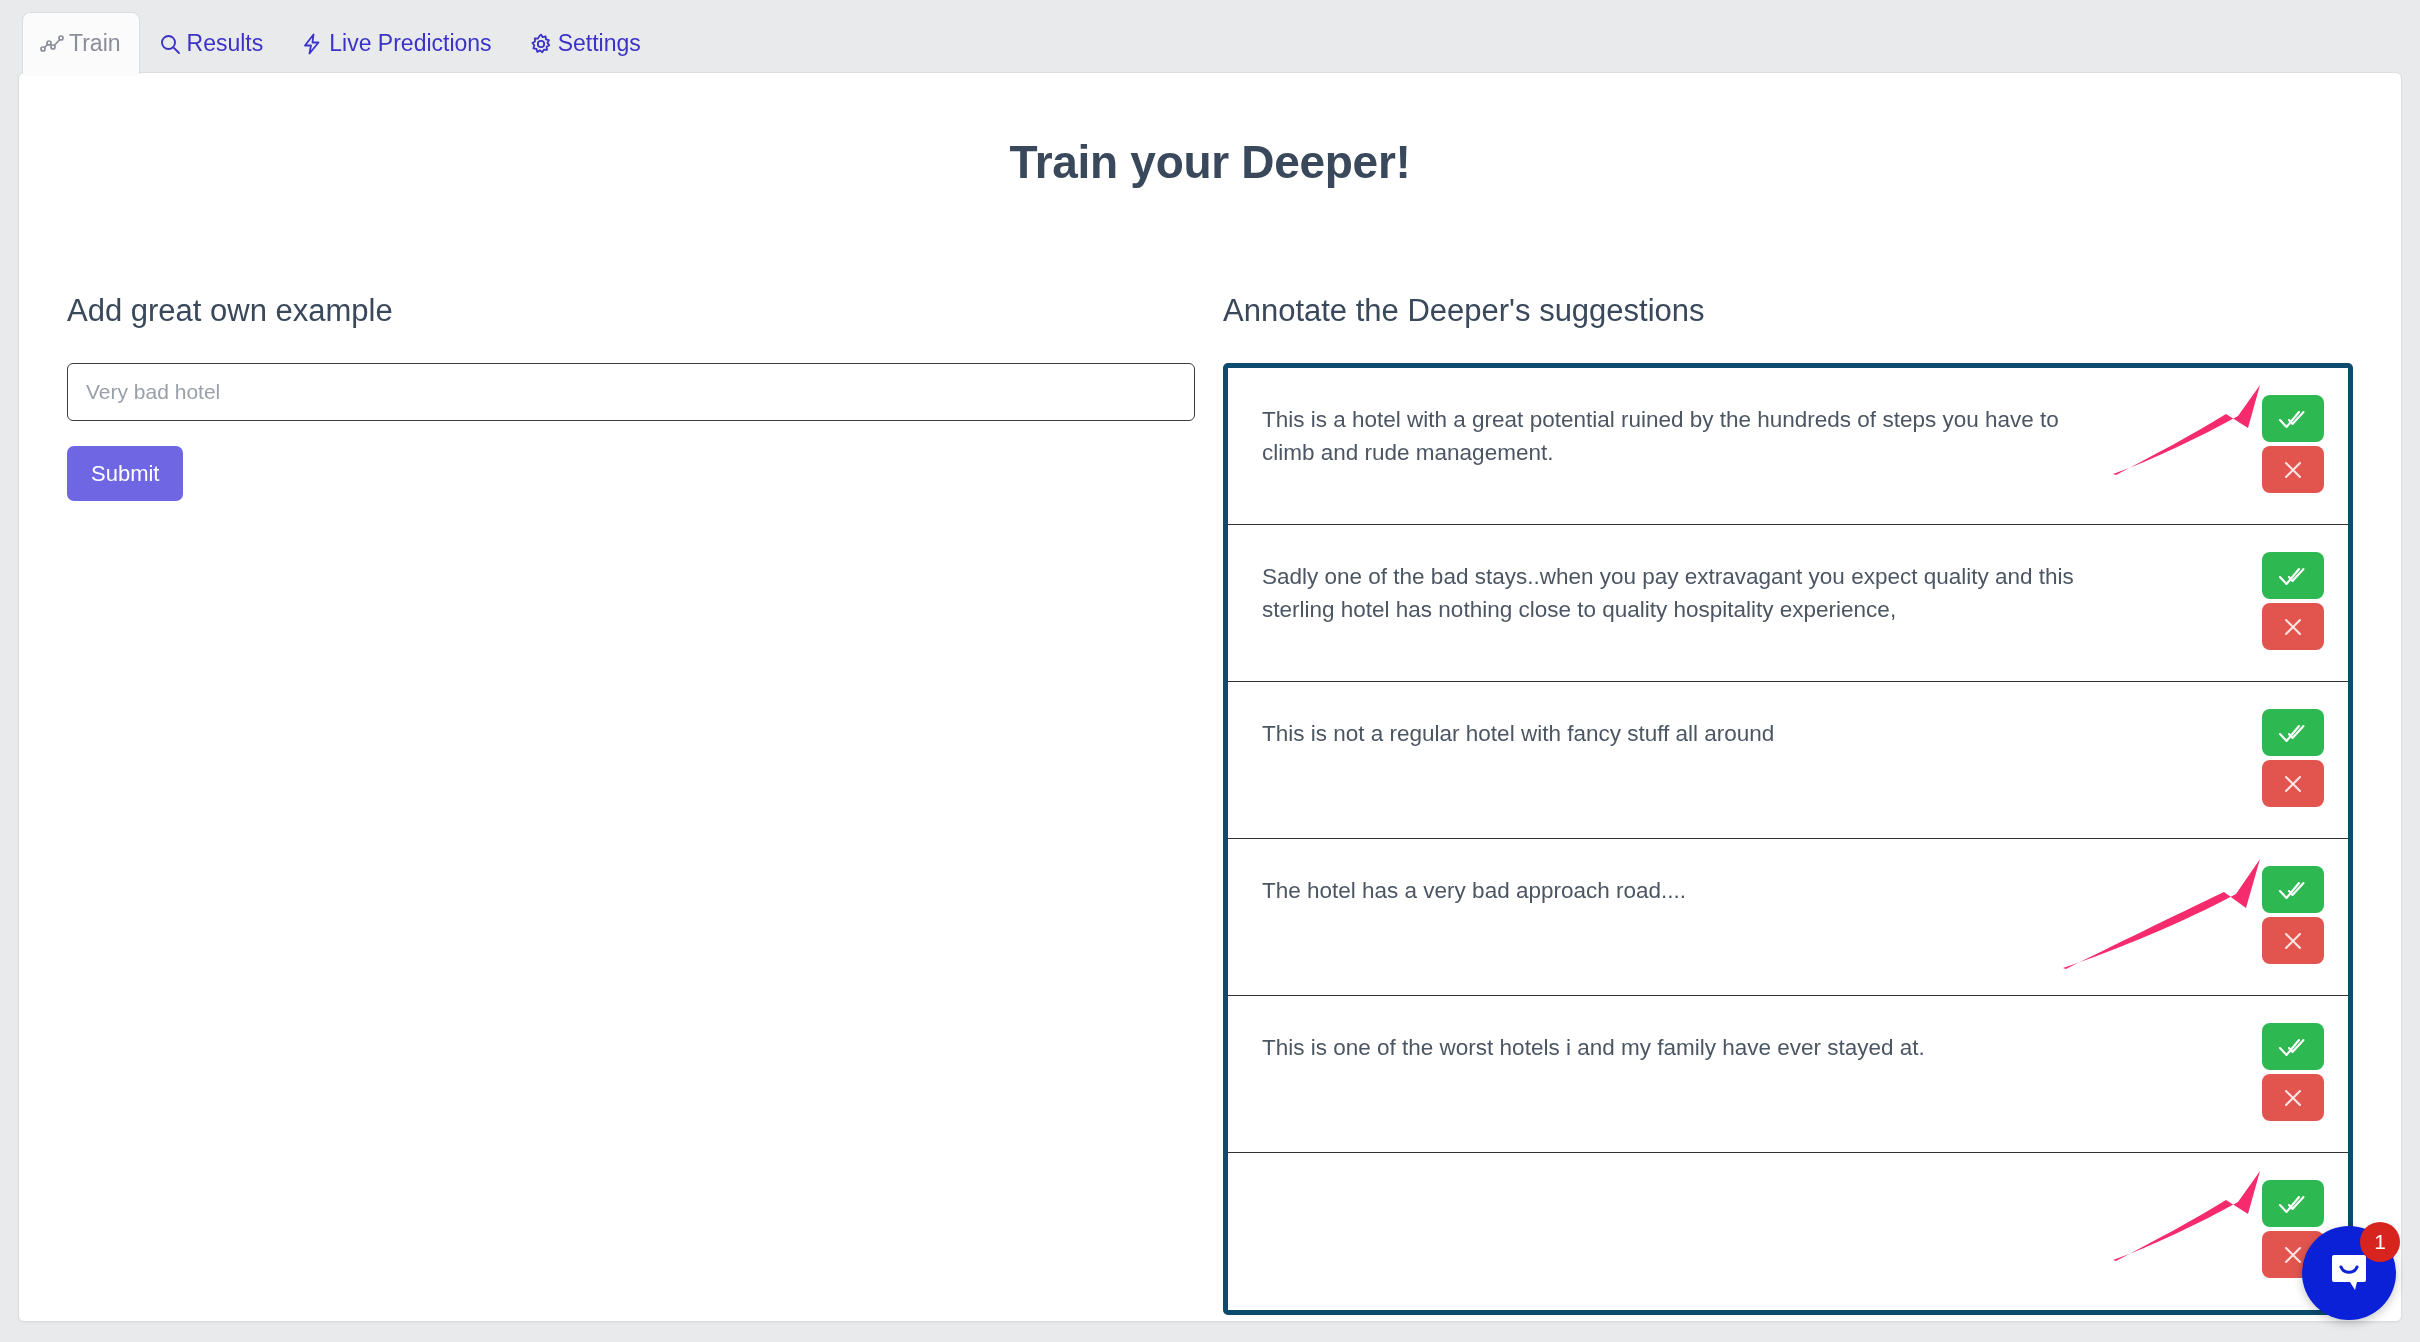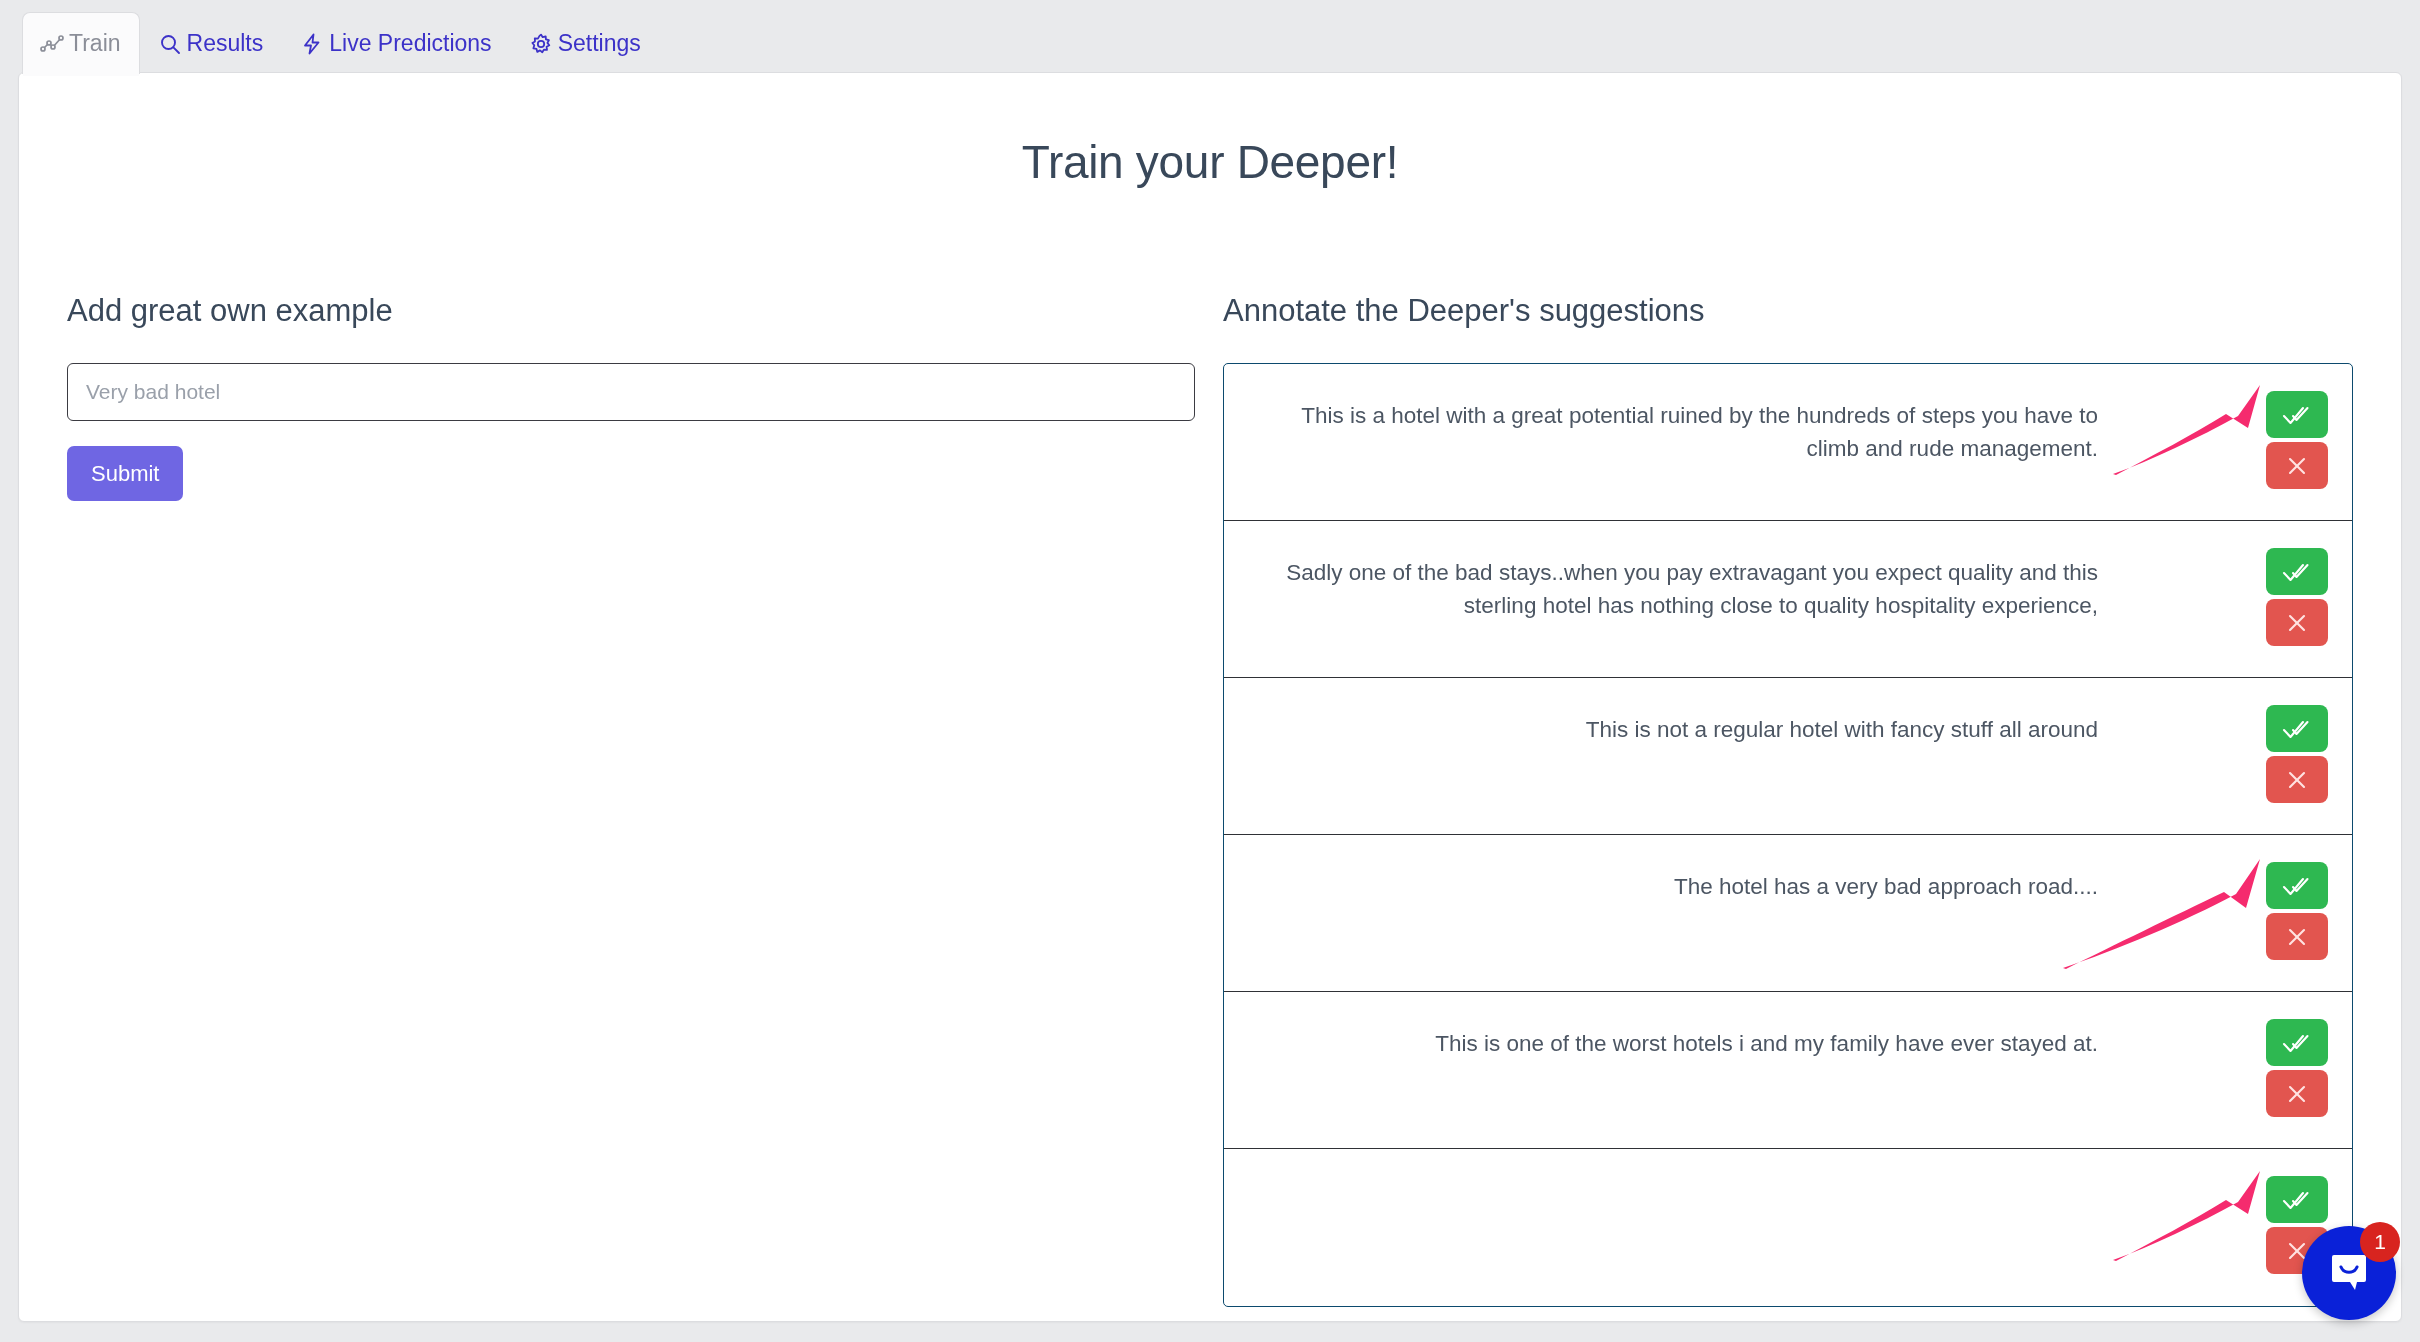--- a/index.html
+++ b/index.html
@@ -78,21 +78,21 @@
     background: #ffffff;
     border: 1px solid #dcdde0;
     border-radius: 6px;
     box-shadow: 0 1px 2px rgba(0,0,0,.04);
     overflow: hidden;
   }
 
   .page-title {
     text-align: center;
     font-size: 46px;
-    font-weight: 400;
+    font-weight: 700;
     color: #39485a;
     letter-spacing: -0.3px;
     margin-top: 62px;
   }
 
   .columns {
     display: flex;
     margin-top: 104px;
     padding: 0 48px 0 30px;
   }
@@ -132,25 +132,24 @@
     color: #ffffff;
     background: #6f66e3;
     border: none;
     border-radius: 7px;
     cursor: pointer;
   }
 
   
   .suggestion-list {
     width: 1130px;
-    border: 1px solid #0c4a6e;
+    border: 5px solid #0c4a6e;
     border-radius: 5px;
     background: #fff;
     overflow: hidden;
-    text-align: right;
   }
 
   .suggestion-row {
     position: relative;
     display: flex;
     align-items: flex-start;
     min-height: 157px;
     padding: 34px 24px 28px 34px;
     border-bottom: 1px solid #2f3136;
   }

